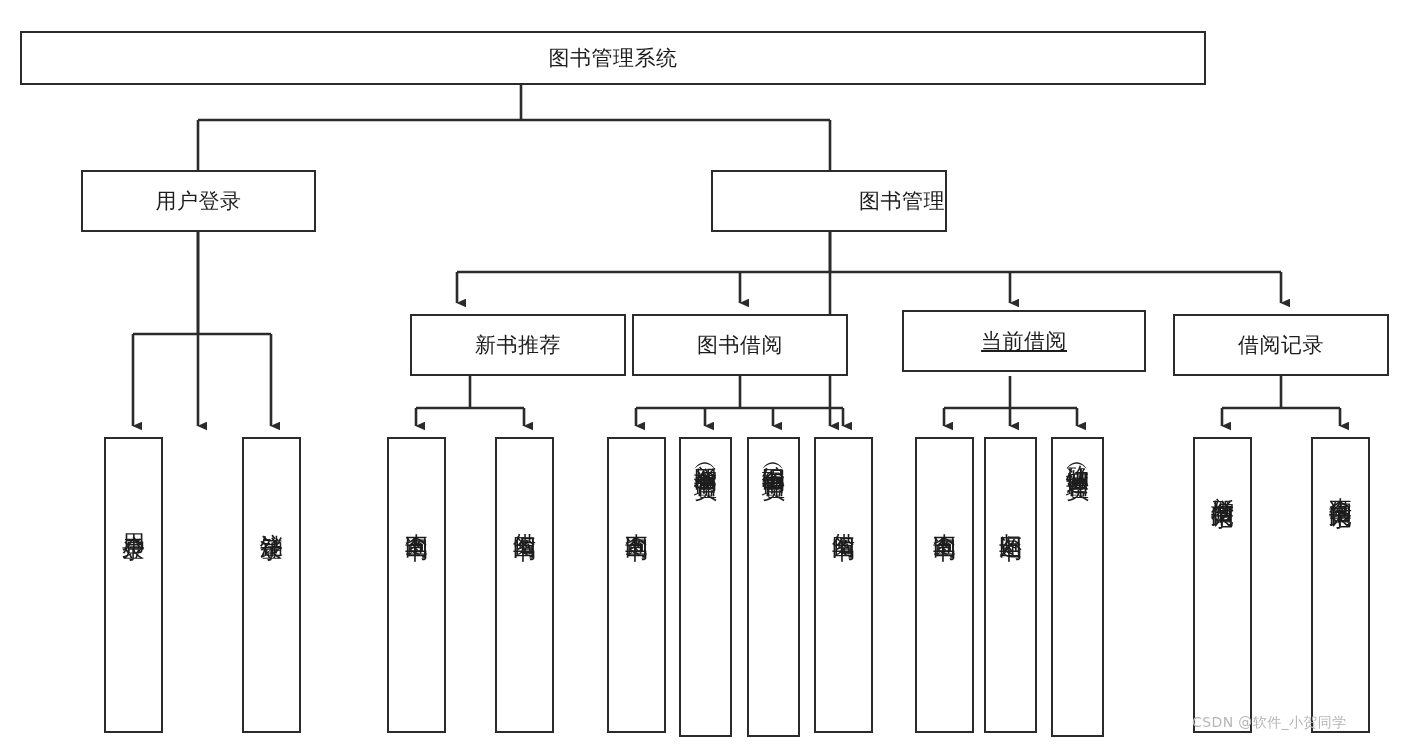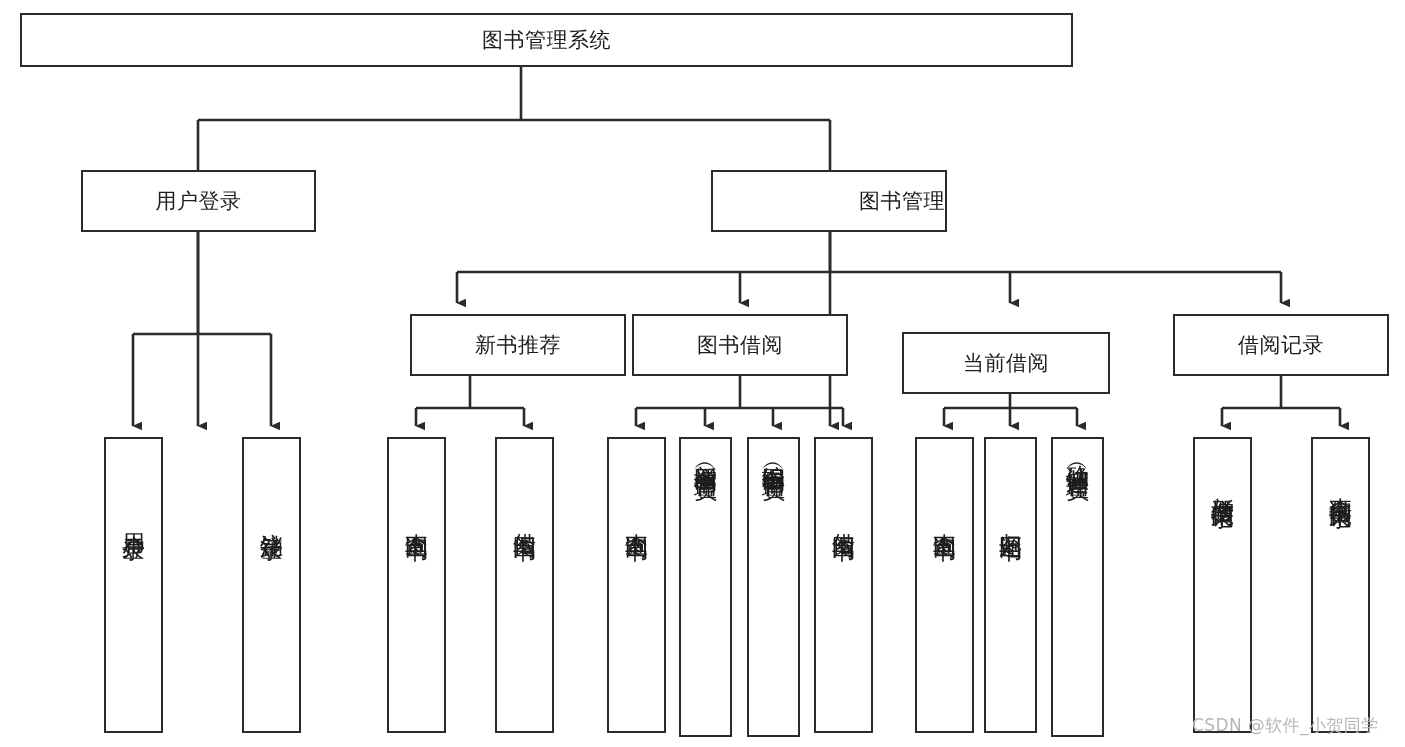--- a/index.html
+++ b/index.html
@@ -52,21 +52,21 @@
     writing-mode: vertical-rl;
     text-orientation: upright;
     font-size: 23px;
     letter-spacing: 2px;
     line-height: 1;
   }
   #watermark {
     position: absolute;
     left: 1192px;
     top: 714px;
-    font-size: 17px;
+    font-size: 14px;
     color: #b6b6b6;
     white-space: nowrap;
     letter-spacing: 0.4px;
   }
 </style>
 </head>
 <body>
 
 <div id="canvas">
 
@@ -113,38 +113,38 @@
       <path d="M1010,408 L1010,426" marker-end="url(#arrowhead)"></path>
       <path d="M1077,408 L1077,426" marker-end="url(#arrowhead)"></path>
 
       <path d="M1281,376 L1281,408"></path>
       <path d="M1222,408 L1340,408"></path>
       <path d="M1222,408 L1222,426" marker-end="url(#arrowhead)"></path>
       <path d="M1340,408 L1340,426" marker-end="url(#arrowhead)"></path>
     </g>
   </svg>
 
-  <div class="node horiz" style="left:20px; top:13px; width:1053px; height:54px;">
+  <div class="node horiz" style="left:20px; top:31px; width:1186px; height:54px;">
     <span class="lbl">图书管理系统</span>
   </div>
 
   <div class="node horiz" style="left:81px; top:170px; width:235px; height:62px;">
     <span class="lbl">用户登录</span>
   </div>
   <div class="node horiz" style="left:711px; top:170px; width:236px; height:62px;justify-content:flex-end;">
     <span class="lbl">图书管理</span>
   </div>
 
   <div class="node horiz" style="left:362px; top:314px; width:216px; height:62px;margin-left:48px;">
     <span class="lbl">新书推荐</span>
   </div>
   <div class="node horiz" style="left:632px; top:314px; width:216px; height:62px;">
     <span class="lbl">图书借阅</span>
   </div>
-  <div class="node horiz" style="left:902px; top:332px; width:208px; height:62px;">
+  <div class="node horiz" style="left:902px; top:310px; width:244px; height:62px;text-decoration:underline;">
     <span class="lbl">当前借阅</span>
   </div>
   <div class="node horiz" style="left:1173px; top:314px; width:216px; height:62px;">
     <span class="lbl">借阅记录</span>
   </div>
 
   <div class="node vert" style="left:104px; top:437px; width:59px; height:296px; padding-top:76px;">
     <span class="lbl">用户登录</span>
   </div>
   <div class="node vert" style="left:242px; top:437px; width:59px; height:296px; padding-top:76px;">

